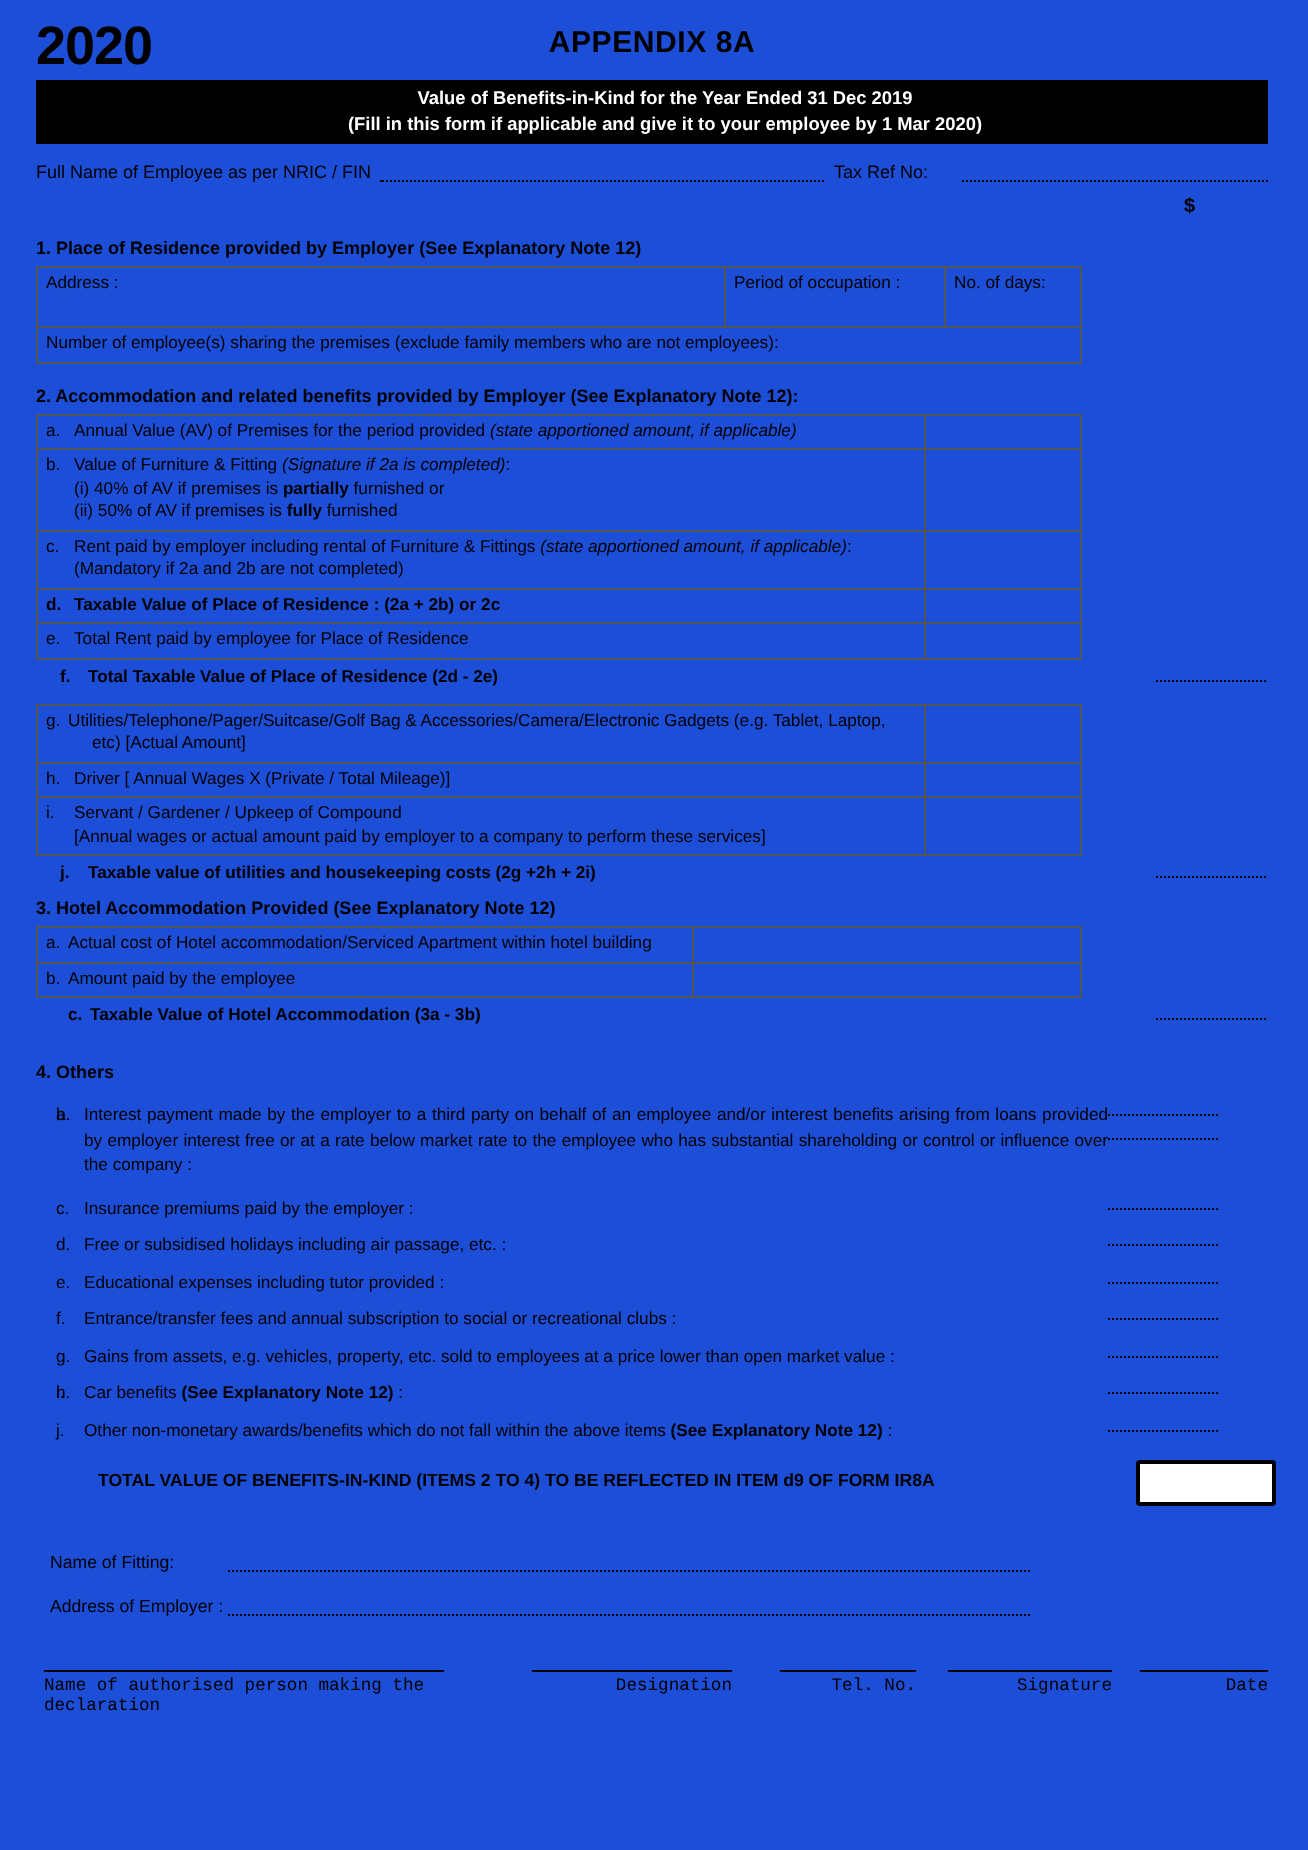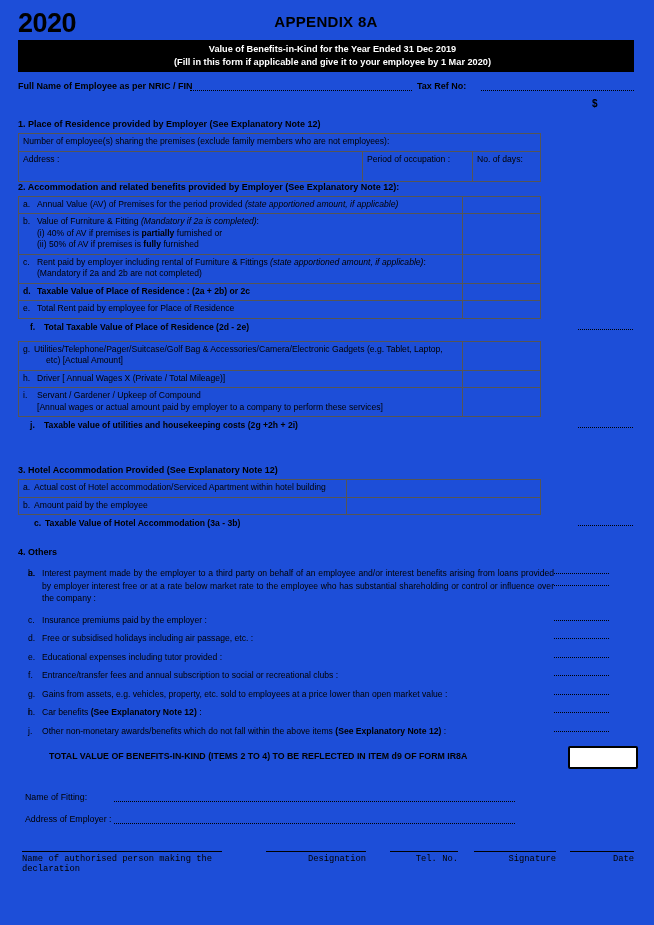--- a/index.html
+++ b/index.html
@@ -57,21 +57,21 @@
     font-weight: bold;
     line-height: 12.5px;
   }
   .banner div { white-space: nowrap; padding-left: 13px; }
 
   .nameline {
     position: relative;
     margin-top: 9px;
     height: 14px;
     font-size: 9px;
-    font-weight: bold;
+    font-weight: normal;
   }
   .nameline .lbl { position: absolute; top: 0; white-space: nowrap; }
   .nm1 { left: 0; }
   .nm2 { left: 399px; }
   .dots-fill {
     position: absolute;
     top: 9px;
     border-bottom: 1px dotted #000;
     height: 0;
   }
@@ -90,22 +90,22 @@
     top: 3px;
   }
 
   
   .sec-head {
     font-size: 9px;
     font-weight: bold;
     margin: 0 0 4px 0;
   }
   .sec-head.s1 { margin-top: 6px; }
-  .sec-head.s2 { }
-  .sec-head.s3 { margin-top: 30px; }
+  .sec-head.s2 { margin-top: 11px; }
+  .sec-head.s3 { margin-top: 3px; }
   .sec-head.s4 { margin-top: 14px; }
 
   
   table.frm {
     border-collapse: collapse;
     table-layout: fixed;
     font-size: 8.6px;
   }
   table.frm td {
     border: 1px solid #555;
@@ -274,26 +274,26 @@
     <div class="sec-head s1">1.  Place of Residence provided by Employer (See Explanatory Note 12)</div>
 
     <table class="frm t-residence">
       <colgroup>
         <col style="width:344px">
         <col style="width:110px">
         <col style="width:68px">
       </colgroup>
       <tbody>
         <tr>
-          <td colspan="3"><span>Number of employee(s) sharing the premises (exclude family members who are not employees):</span></td>
-        </tr>
-        <tr>
           <td style="height:24px"><span>Address :</span></td>
           <td><span>Period of occupation :</span></td>
           <td><span>No. of days:</span></td>
+        </tr>
+        <tr>
+          <td colspan="3"><span>Number of employee(s) sharing the premises (exclude family members who are not employees):</span></td>
         </tr>
       </tbody>
     </table>
 
     <div class="sec-head s2">2.  Accommodation and related benefits provided by Employer (See Explanatory Note 12):</div>
 
     <table class="frm t-accom">
       <colgroup>
         <col style="width:444px">
         <col style="width:78px">
@@ -301,21 +301,21 @@
       <tbody>
         <tr>
           <td>
             <span class="idx">a.</span><span class="hang"><span>Annual Value (AV) of Premises for the period provided </span><span class="it">(state apportioned amount, if applicable)</span></span>
           </td>
           <td class="val-col"></td>
         </tr>
 
         <tr>
           <td>
-            <span class="idx">b.</span><span class="hang"><span>Value of Furniture &amp; Fitting </span><span class="it">(Mandatory if 2a is completed)</span><span>:</span><br>
+            <span class="idx">b.</span><span class="hang"><span>Value of Furniture &amp; Fitting </span><span class="it">(Signature if 2a is completed)</span><span>:</span><br>
             <span>(i) 40% of AV if premises is </span><span class="b">partially</span><span> furnished or</span><br>
             <span>(ii) 50% of AV if premises is </span><span class="b">fully</span><span> furnished</span></span>
           </td>
           <td class="val-col"></td>
         </tr>
 
         <tr>
           <td>
             <span class="idx">c.</span><span class="hang"><span>Rent paid by employer including rental of Furniture &amp; Fittings </span><span class="it">(state apportioned amount, if applicable)</span><span>:</span><br>
             <span>(Mandatory if 2a and 2b are not completed)</span></span>

